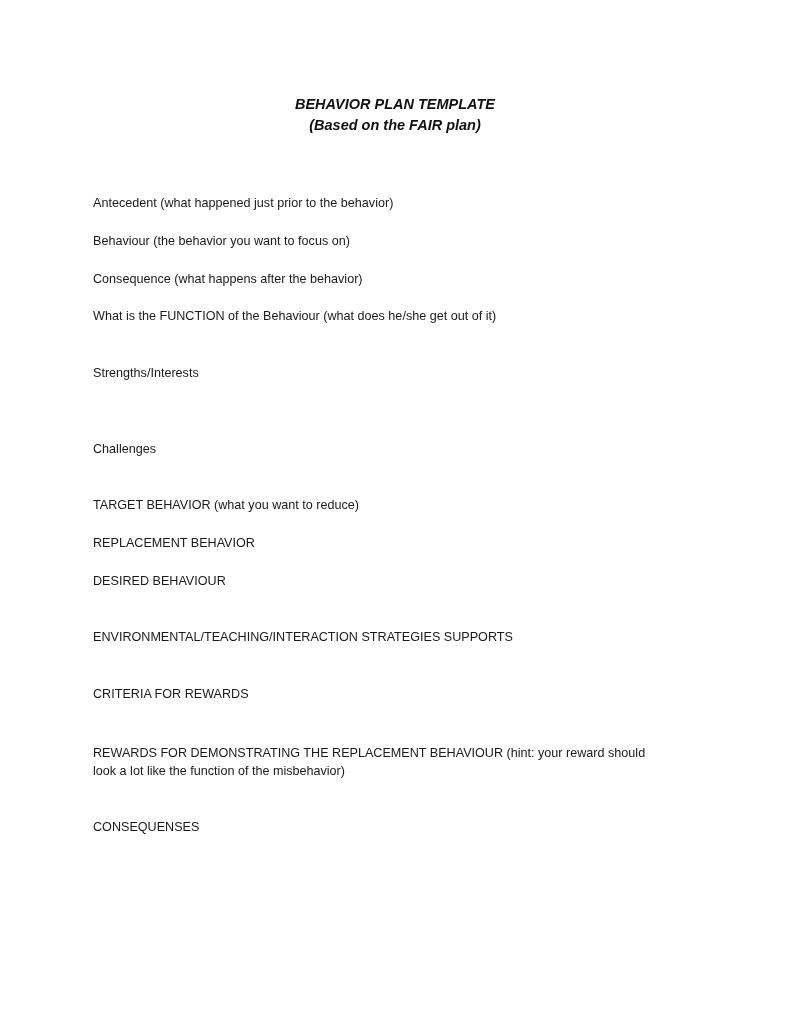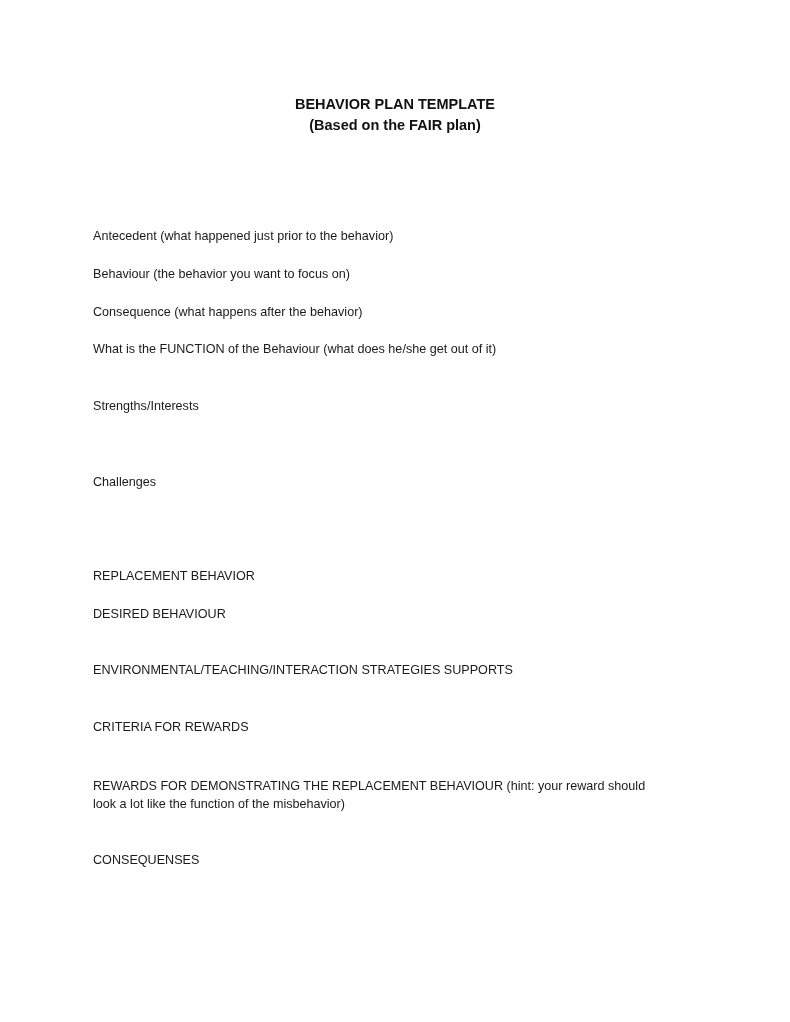--- a/index.html
+++ b/index.html
@@ -25,49 +25,50 @@
     .title-block {
       position: absolute;
       left: 0;
       top: 94px;
       width: 790px;
       text-align: center;
       font-weight: bold;
       font-size: 14.5px;
       line-height: 21px;
       color: #111;
+      font-style: italic;
     }
     .title-line { display: block; }
     .line {
       position: absolute;
       left: 93px;
       font-size: 12.6px;
       line-height: 18px;
       color: #1a1a1a;
       white-space: nowrap;
-      margin-top: 33px;
     }
   </style>
 </head>
 <body>
 
 <div class="page">
   <div class="title-block">
     <span class="title-line">BEHAVIOR PLAN TEMPLATE</span>
     <span class="title-line">(Based on the FAIR plan)</span>
   </div>
 
   <div class="line" style="top:194px">Antecedent (what happened just prior to the behavior)</div>
   <div class="line" style="top:232px">Behaviour (the behavior you want to focus on)</div>
   <div class="line" style="top:270px">Consequence (what happens after the behavior)</div>
   <div class="line" style="top:307px">What is the FUNCTION of the Behaviour (what does he/she get out of it)</div>
 
   <div class="line" style="top:364px">Strengths/Interests</div>
   <div class="line" style="top:440px">Challenges</div>
 
+  <div class="line" style="top:496px">TARGET BEHAVIOR (what you want to reduce)</div>
   <div class="line" style="top:534px">REPLACEMENT BEHAVIOR</div>
   <div class="line" style="top:572px">DESIRED BEHAVIOUR</div>
 
   <div class="line" style="top:628px">ENVIRONMENTAL/TEACHING/INTERACTION STRATEGIES SUPPORTS</div>
   <div class="line" style="top:685px">CRITERIA FOR REWARDS</div>
 
   <div class="line" style="top:762px">look a lot like the function of the misbehavior)</div>
   <div class="line" style="top:744px">REWARDS FOR DEMONSTRATING THE REPLACEMENT BEHAVIOUR (hint: your reward should</div>
 
   <div class="line" style="top:818px">CONSEQUENSES</div>

